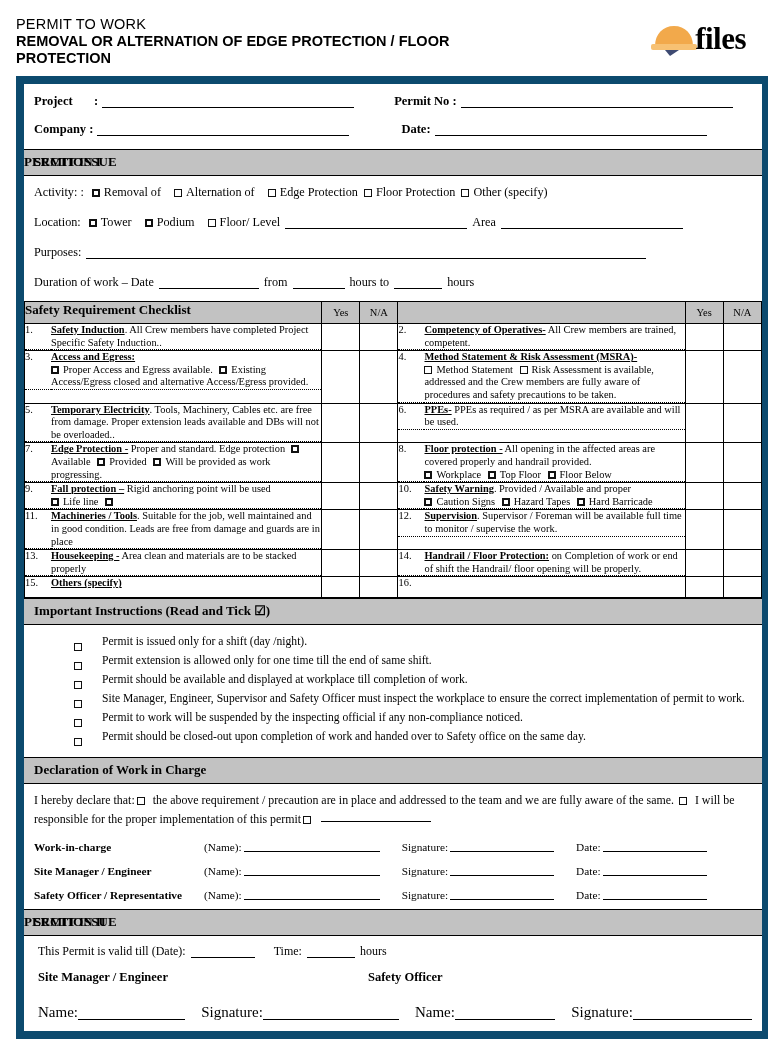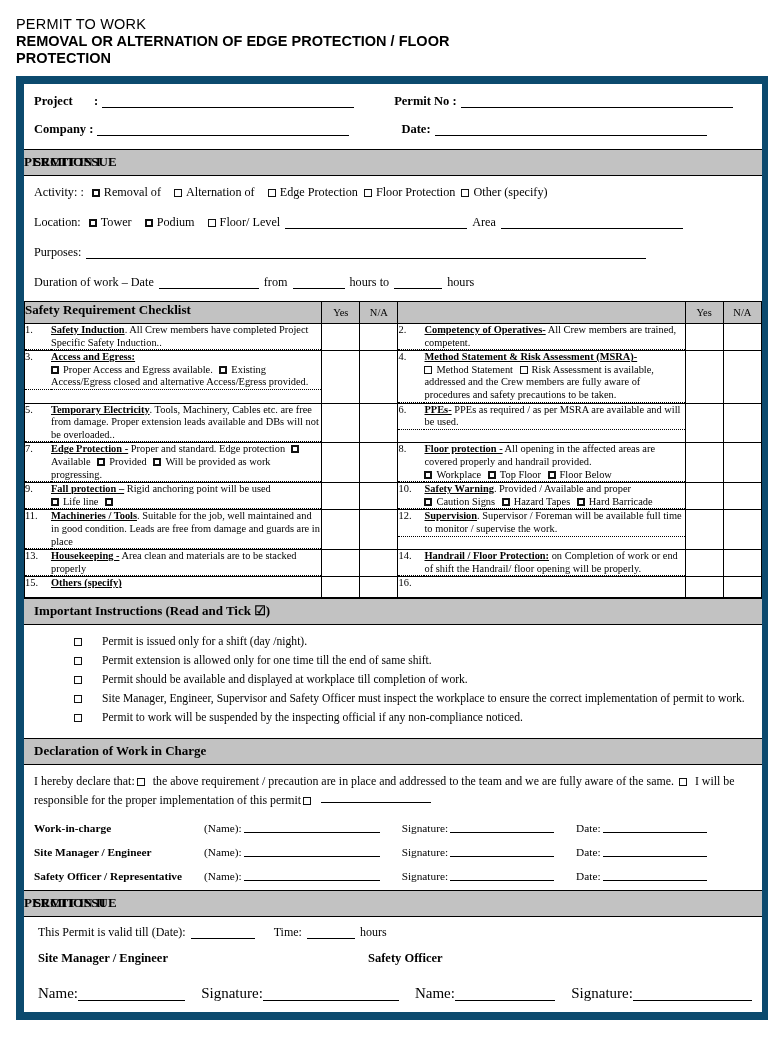--- a/index.html
+++ b/index.html
@@ -192,21 +192,21 @@
   .ycell { }
   .rowdot td { border-bottom: 1.3px dotted #000 !important; }
 
   
   .instr {
     padding: 9px 10px 9px 26px;
   }
   .ilist { list-style: none; margin: 0; padding: 0; }
   .ilist li {
     display: flex;
-    align-items: flex-start;
+    align-items: flex-end;
     font-size: 11.6px;
     line-height: 16.5px;
     margin-bottom: 2.5px;
     padding-left: 24px;
   }
   .ilist li .cbi {
     flex: 0 0 auto;
     width: 8px; height: 8px;
     border: 1.3px solid #111;
     background: #fff;
@@ -280,20 +280,30 @@
 </style>
 </head>
 <body>
 
 <div class="page">
 
   <div class="hdr">
     <div class="hdr-left">
       <div class="hdr-kicker">PERMIT TO WORK</div>
       <div class="hdr-title">REMOVAL OR ALTERNATION OF EDGE PROTECTION / FLOOR PROTECTION</div>
+    </div>
+    <div class="logo">
+      <span>
+        <svg width="50" height="36" viewBox="0 0 50 36" aria-hidden="true">
+          <path d="M6 26 C6 14, 14 6, 25 6 C36 6, 44 14, 44 26 Z" fill="#F2A94B"></path>
+          <rect x="2" y="24" width="46" height="6" rx="2" fill="#F7C173"></rect>
+          <path d="M16 30 L30 30 L21 36 Z" fill="#3E4A72"></path>
+        </svg>
+      </span>
+      <span class="logo-word">files</span>
     </div>
   </div>
 
   <div class="frame">
 
     <div class="idblock">
       <div class="idrow">
         <span class="idlabel w1">Project</span>
         <span class="idlabel">:</span>
         <span class="rule short"></span>
@@ -635,20 +645,24 @@
             <span class="itxt">Permit should be available and displayed at workplace till completion of work.</span>
           </li>
         <li>
             <span class="cbi"></span>
             <span class="itxt">Site Manager, Engineer, Supervisor and Safety Officer must inspect the workplace to ensure the correct implementation of permit to work.</span>
           </li>
         <li>
             <span class="cbi"></span>
             <span class="itxt">Permit to work will be suspended by the inspecting official if any non-compliance noticed.</span>
           </li>
+        <li>
+            <span class="cbi"></span>
+            <span class="itxt">Permit should be closed-out upon completion of work and handed over to Safety office on the same day.</span>
+          </li>
       </ul>
     </div>
 
     <div class="secbar">
       <span class="s-left">Declaration of Work in Charge</span>
     </div>
     <div class="decl">
       <div class="declpara">
         <span>I hereby declare that:</span><span class="cb"></span><span> the above requirement / precaution are in place and addressed to the team and we are fully aware of the same.</span>
         <span class="cb"></span><span> I will be responsible for the proper implementation of this permit</span><span class="cb"></span><span class="u" style="width:110px"></span>

